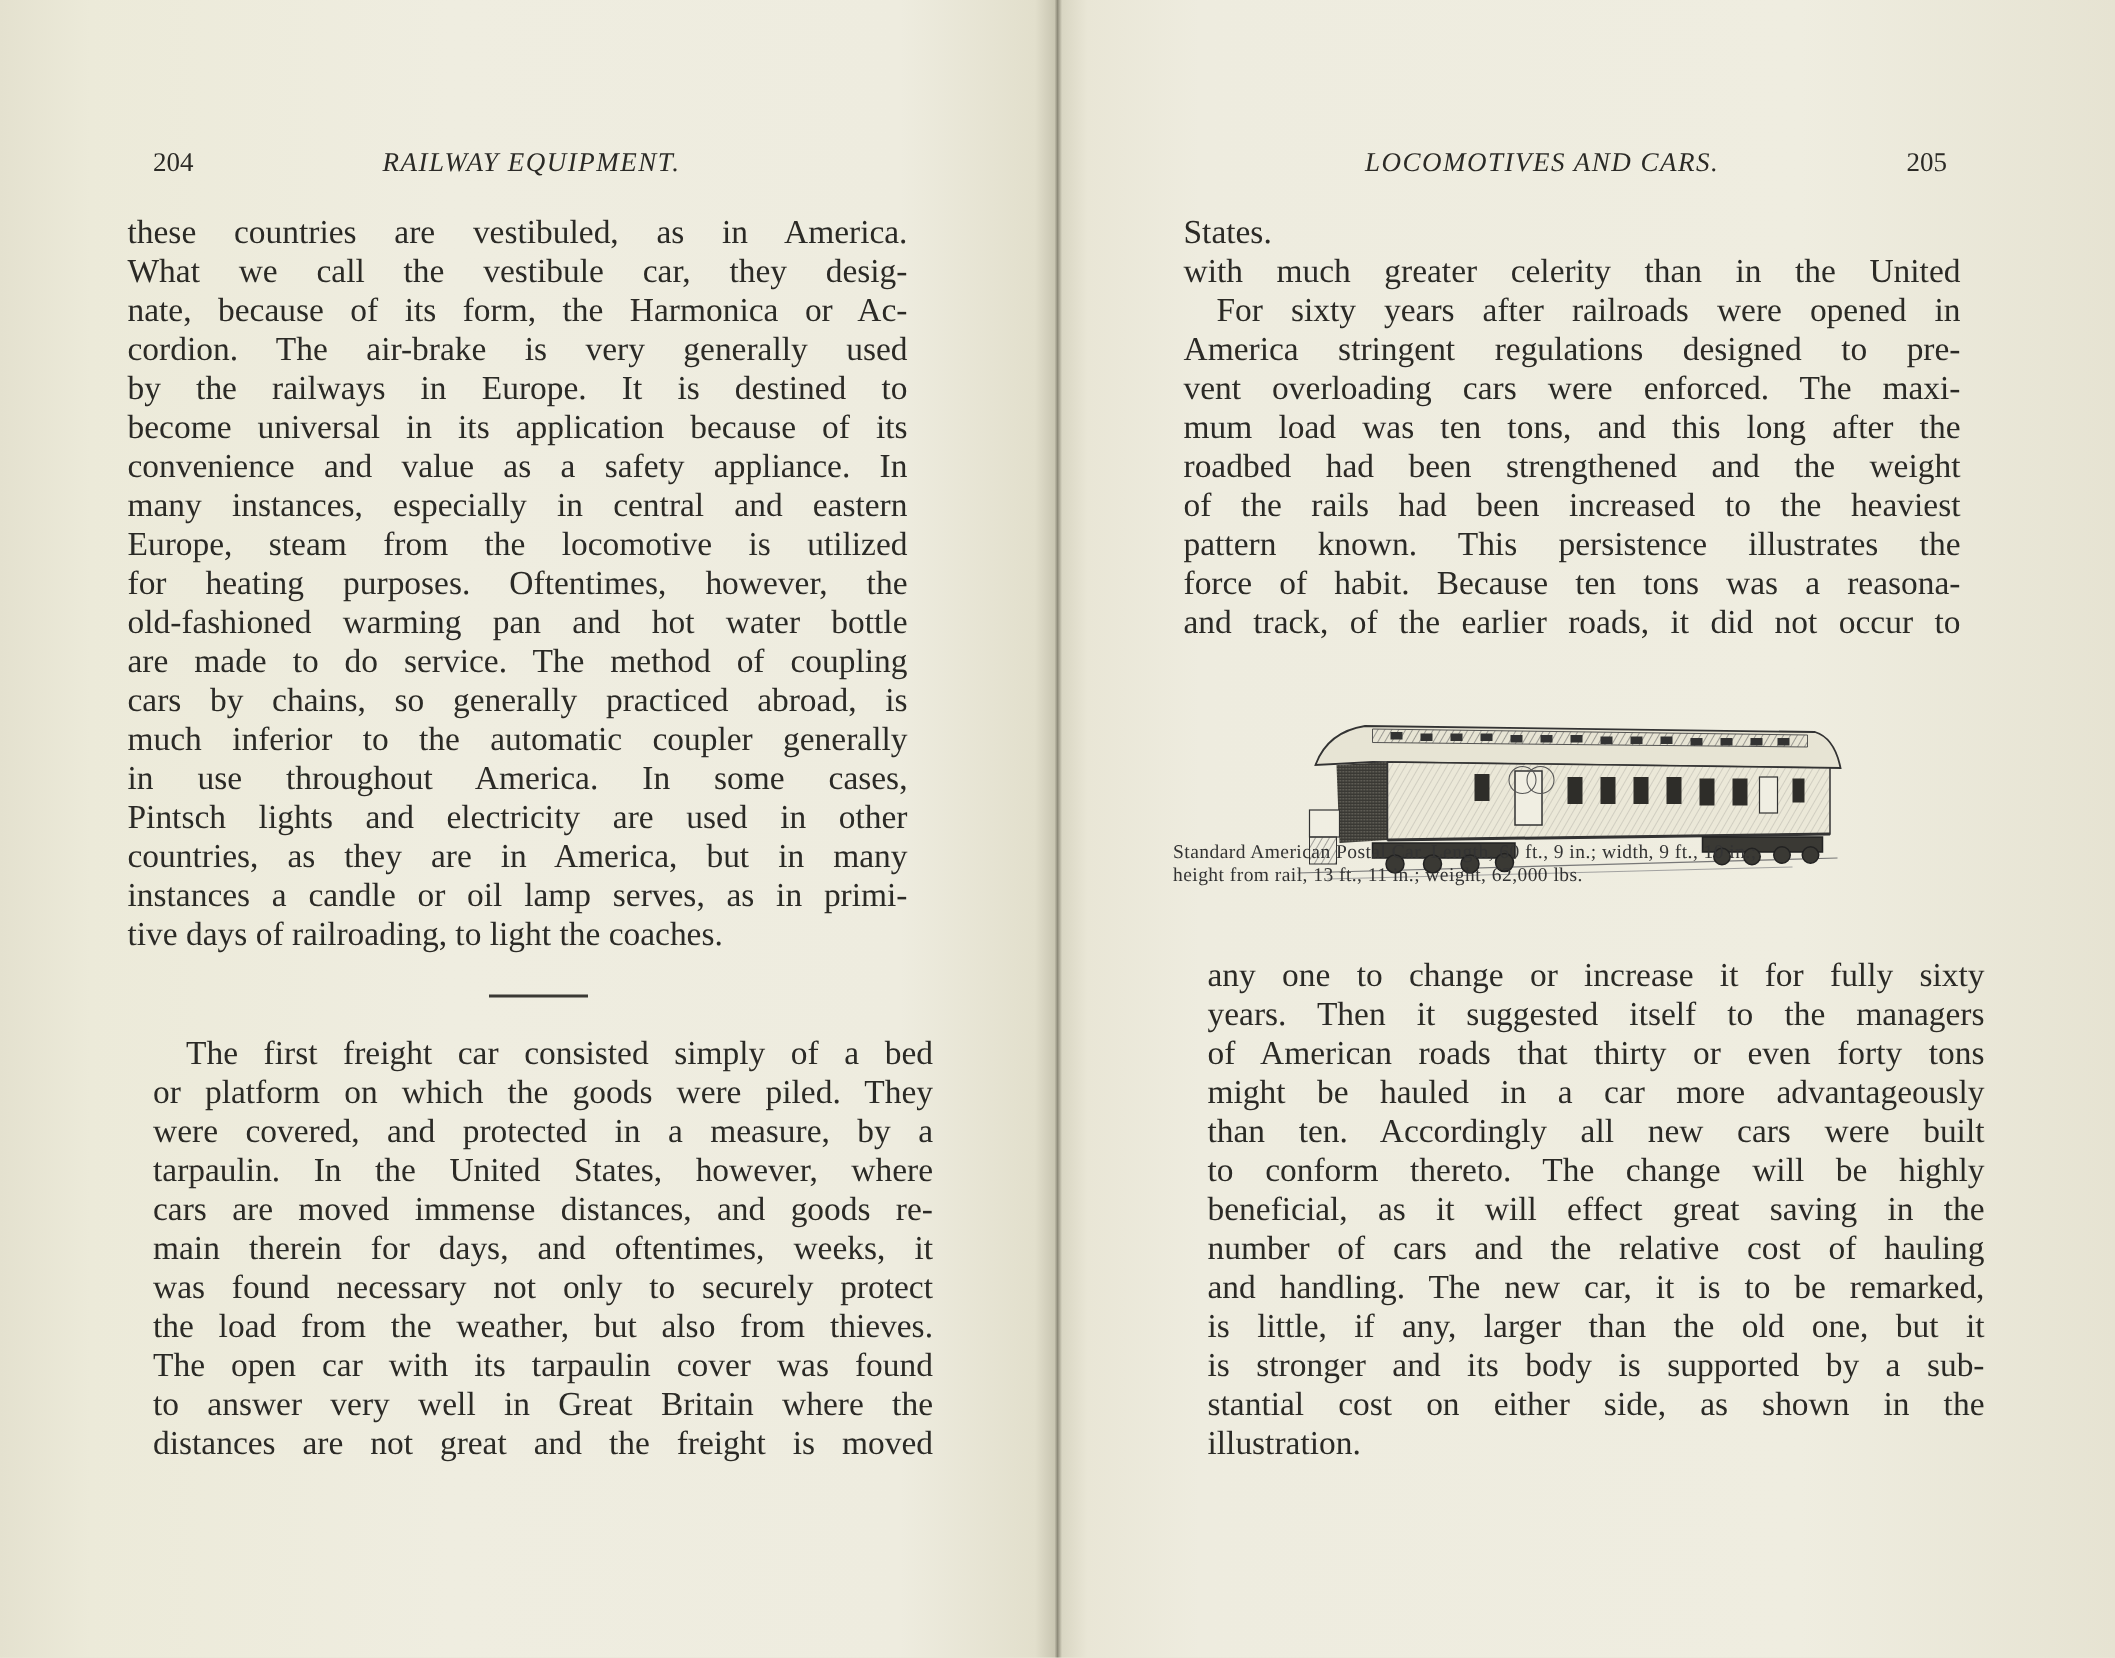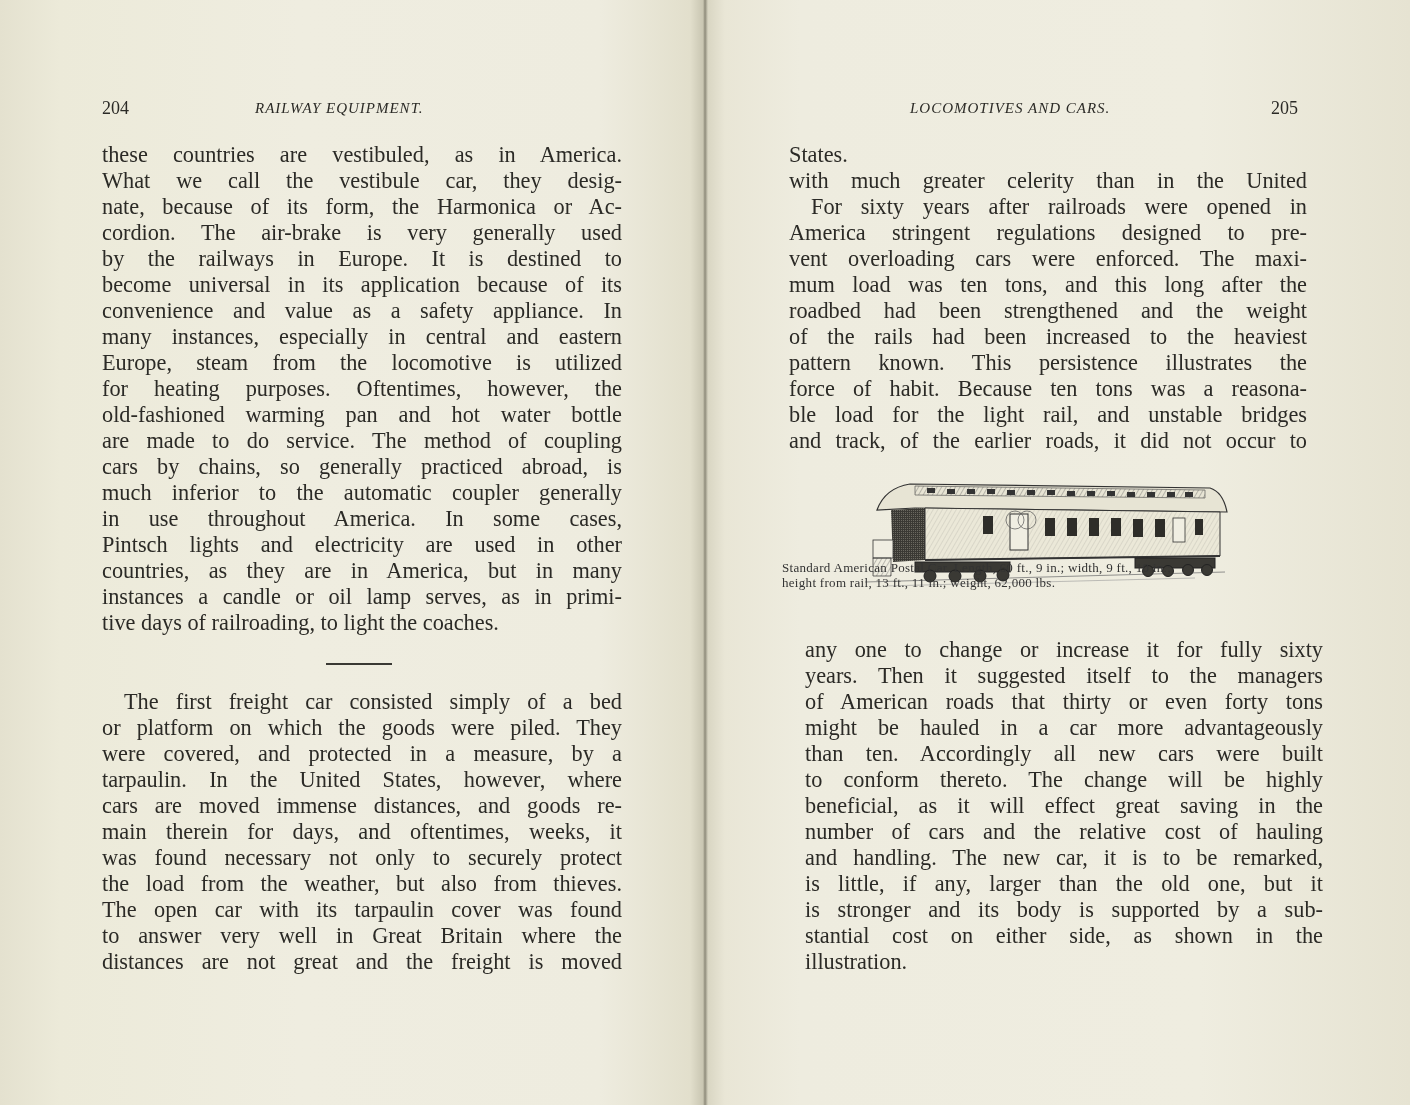--- a/index.html
+++ b/index.html
@@ -4,40 +4,40 @@
 <style>
   html,body{margin:0;padding:0;}
   body{width:1410px;height:1105px;overflow:hidden;background:#e9e6d6;font-family:"Liberation Serif","DejaVu Serif",serif;color:#2b2a26;}
   .spread{position:relative;width:1410px;height:1105px;
     background:linear-gradient(90deg,#e4e1cf 0px,#ecead9 60px,#efede0 300px,#eeecdf 600px,#e2dfcc 690px,#c9c6b2 703px,#8e8b7a 705px,#d9d6c3 708px,#e9e6d6 725px,#eeecdf 800px,#efede0 1200px,#e6e3d2 1410px);}
   .page{position:absolute;top:0;height:1105px;}
   .left{left:0;width:705px;}
   .right{left:706px;width:704px;}
   .runhead{position:absolute;top:96px;font-size:19px;line-height:24px;}
   .pnum{position:absolute;top:96px;font-size:18px;line-height:24px;}
-  .title{font-style:italic;letter-spacing:1px;font-size:15px;}
+  .title{font-style:italic;letter-spacing:1px;font-size:18px;}
   .text{position:absolute;font-size:22.3px;line-height:26px;text-align:justify;}
   .line{display:block;white-space:nowrap;text-align:justify;text-align-last:justify;height:26px;}
   .line.last{text-align-last:left;}
   .indent{padding-left:22px;}
   .rule{position:absolute;left:326px;top:663px;width:66px;height:1.5px;background:#3a3934;}
   .figure{position:absolute;left:855px;top:468px;width:380px;height:122px;}
   .caption{position:absolute;left:782px;top:560px;width:530px;font-size:13px;line-height:15px;color:#333;letter-spacing:0.3px;}
   .caption span{display:block;white-space:nowrap;}
 </style>
 </head>
 <body>
 
 <div class="spread">
 
   <div class="page left">
     <div class="pnum" style="left:102px;">204</div>
     <div class="runhead title" style="left:255px;">RAILWAY EQUIPMENT.</div>
 
-    <div class="text" style="left:102px;top:142px;width:520px;">
+    <div class="text" style="left:85px;top:142px;width:520px;">
       <span class="line">these countries are vestibuled, as in America.</span>
       <span class="line">What we call the vestibule car, they desig-</span>
       <span class="line">nate, because of its form, the Harmonica or Ac-</span>
       <span class="line">cordion. The air-brake is very generally used</span>
       <span class="line">by the railways in Europe. It is destined to</span>
       <span class="line">become universal in its application because of its</span>
       <span class="line">convenience and value as a safety appliance. In</span>
       <span class="line">many instances, especially in central and eastern</span>
       <span class="line">Europe, steam from the locomotive is utilized</span>
       <span class="line">for heating purposes. Oftentimes, however, the</span>
@@ -78,21 +78,20 @@
     <span class="line last">States.</span>
     <span class="line">with much greater celerity than in the United</span>
     <span class="line indent">For sixty years after railroads were opened in</span>
     <span class="line">America stringent regulations designed to pre-</span>
     <span class="line">vent overloading cars were enforced. The maxi-</span>
     <span class="line">mum load was ten tons, and this long after the</span>
     <span class="line">roadbed had been strengthened and the weight</span>
     <span class="line">of the rails had been increased to the heaviest</span>
     <span class="line">pattern known. This persistence illustrates the</span>
     <span class="line">force of habit. Because ten tons was a reasona-</span>
-    <span class="line">ble load for the light rail, and unstable bridges</span>
     <span class="line">and track, of the earlier roads, it did not occur to</span>
   </div>
 
   <div class="figure">
     <svg width="380" height="122" viewBox="0 0 380 122">
       <defs>
         <pattern id="hatch" width="4" height="4" patternUnits="userSpaceOnUse" patternTransform="rotate(30)">
           <line x1="0" y1="0" x2="0" y2="4" stroke="#555" stroke-width="0.7"></line>
         </pattern>
         <pattern id="dark" width="2" height="2" patternUnits="userSpaceOnUse">

